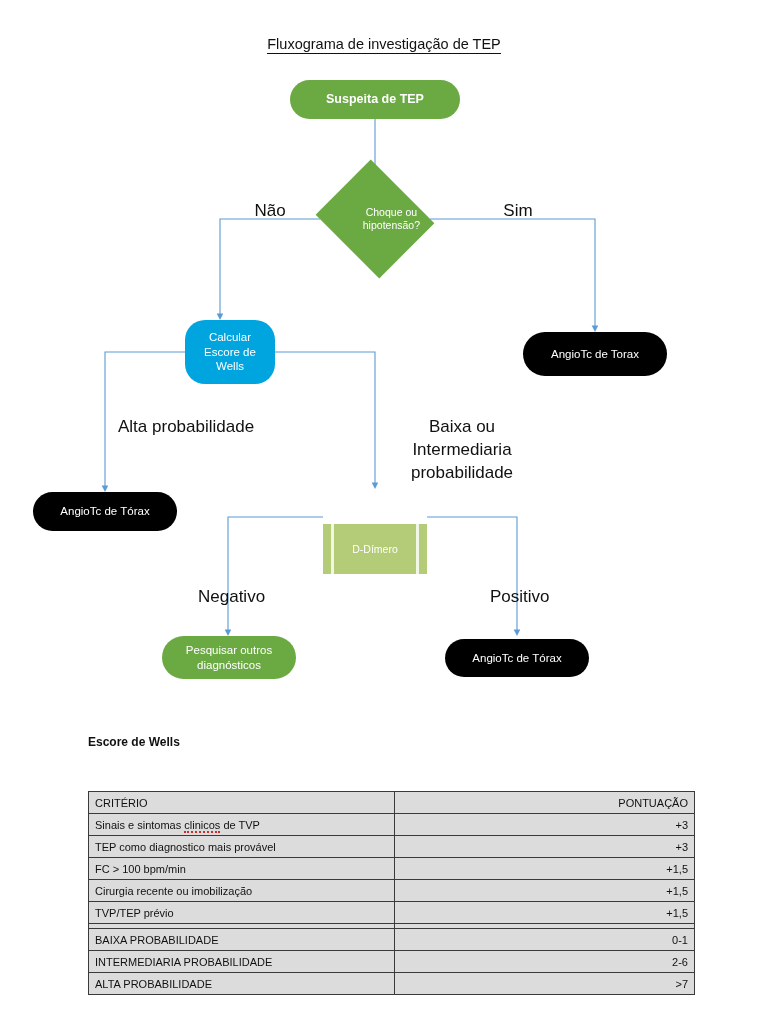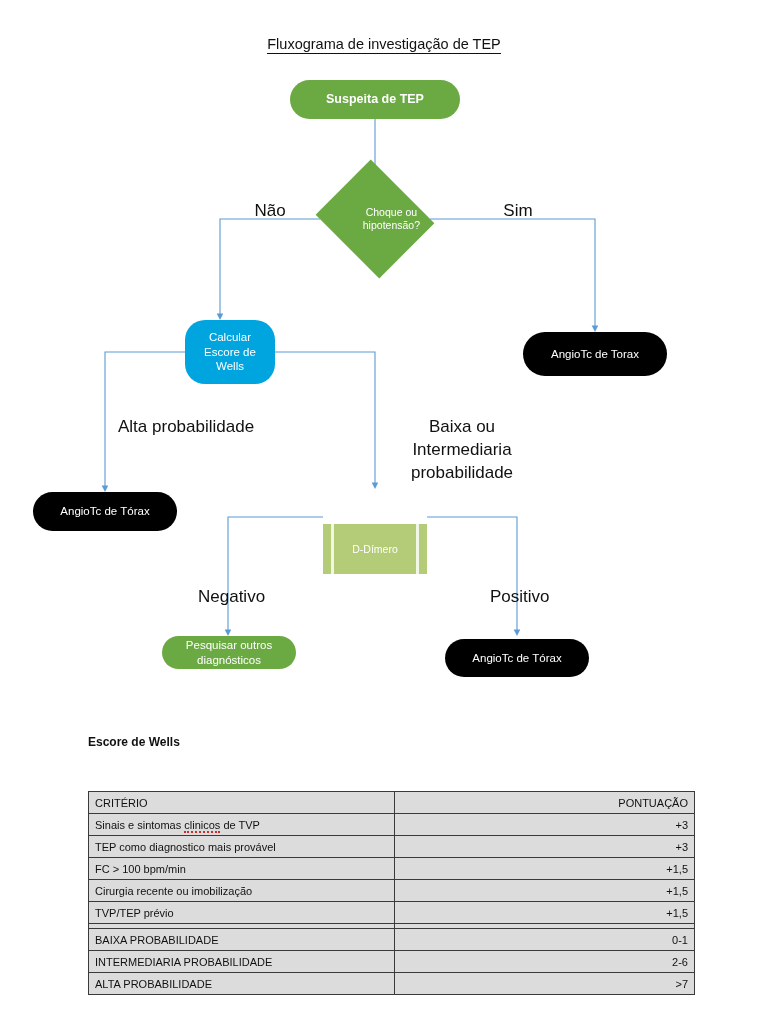--- a/index.html
+++ b/index.html
@@ -147,21 +147,21 @@
 
     <div class="predef" style="left:323px;top:489px;width:104px;height:50px;font-size:10.5px;margin-top:35px;">
       <span class="bar l"></span>
       <span class="bar r"></span>
       <span class="ptext">D-Dímero</span>
     </div>
 
     <div class="edge-label" style="left:198px;top:586px;width:140px;text-align:left;">Negativo</div>
     <div class="edge-label" style="left:490px;top:586px;width:130px;text-align:left;">Positivo</div>
 
-    <div class="node n-green pill" style="left:162px;top:636px;width:134px;height:33px;font-size:11.5px;flex-direction:column;">
+    <div class="node n-green pill" style="left:162px;top:636px;width:134px;height:43px;font-size:11.5px;flex-direction:column;">
       <span>Pesquisar outros</span>
       <span>diagnósticos</span>
     </div>
 
     <div class="node n-blue pill" style="left:445px;top:639px;width:144px;height:38px;font-size:11.5px;">
       <span>AngioTc de Tórax</span>
     </div>
   </div>
 
   <div class="tbl-title">Escore de Wells</div>

